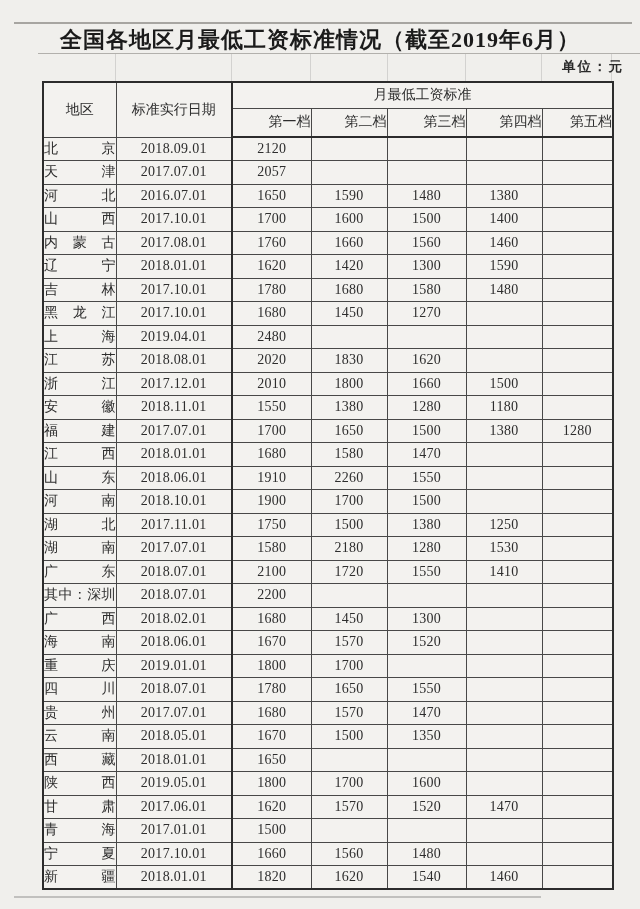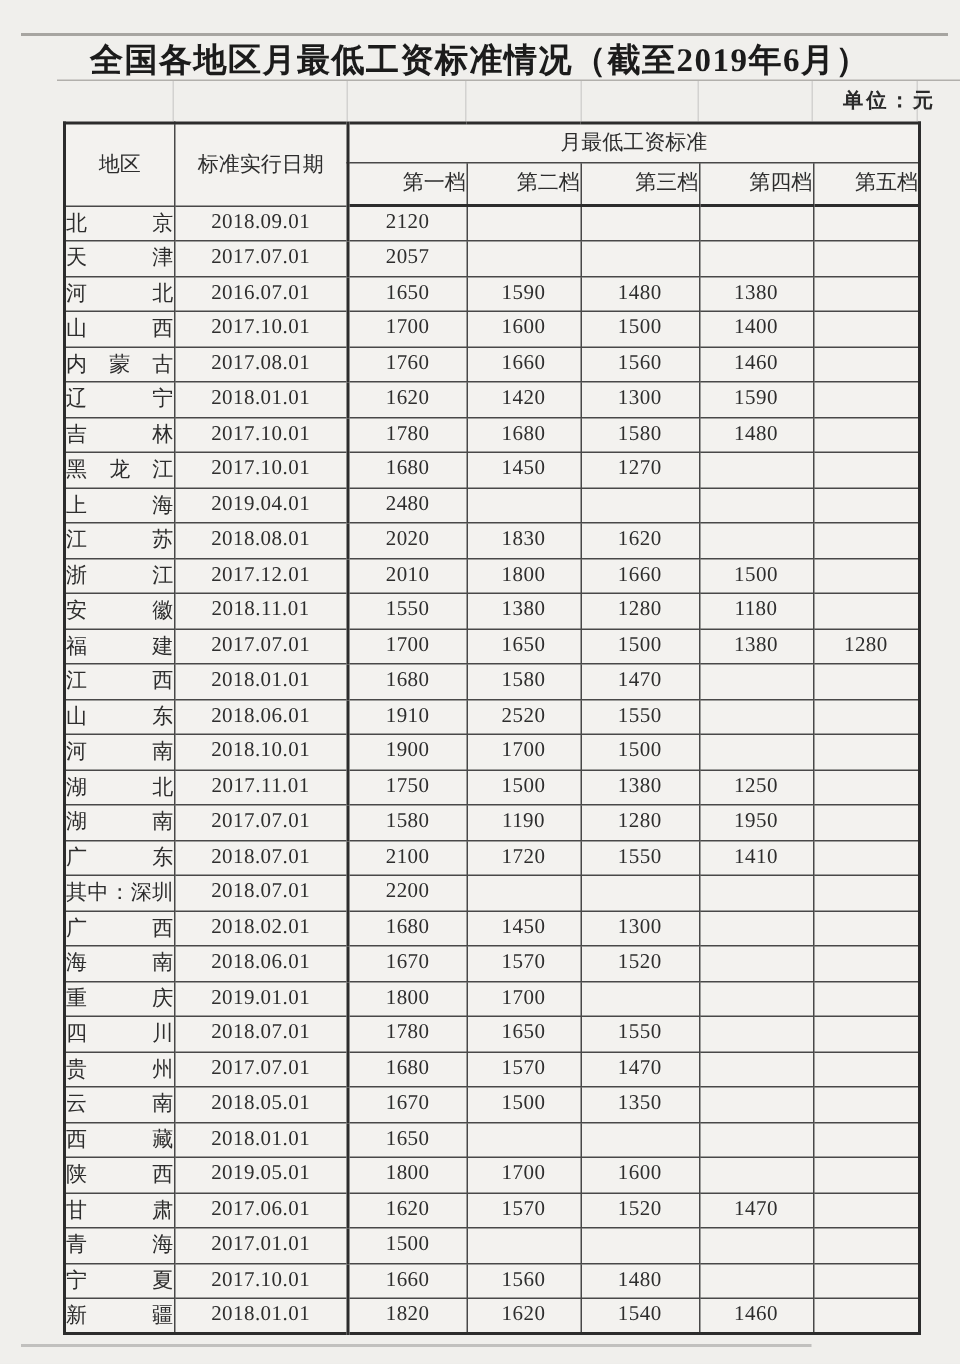--- a/index.html
+++ b/index.html
@@ -240,21 +240,21 @@
           <td class="num">1680</td>
           <td class="num">1580</td>
           <td class="num">1470</td>
           <td class="num"></td>
           <td class="num"></td>
         </tr>
         <tr>
           <td class="region">山东</td>
           <td class="date sep-r">2018.06.01</td>
           <td class="num">1910</td>
-          <td class="num">2520</td>
+          <td class="num">2260</td>
           <td class="num">1550</td>
           <td class="num"></td>
           <td class="num"></td>
         </tr>
         <tr>
           <td class="region">河南</td>
           <td class="date sep-r">2018.10.01</td>
           <td class="num">1900</td>
           <td class="num">1700</td>
           <td class="num">1500</td>
@@ -267,23 +267,23 @@
           <td class="num">1750</td>
           <td class="num">1500</td>
           <td class="num">1380</td>
           <td class="num">1250</td>
           <td class="num"></td>
         </tr>
         <tr>
           <td class="region">湖南</td>
           <td class="date sep-r">2017.07.01</td>
           <td class="num">1580</td>
-          <td class="num">1190</td>
+          <td class="num">2180</td>
           <td class="num">1280</td>
-          <td class="num">1950</td>
+          <td class="num">1530</td>
           <td class="num"></td>
         </tr>
         <tr>
           <td class="region">广东</td>
           <td class="date sep-r">2018.07.01</td>
           <td class="num">2100</td>
           <td class="num">1720</td>
           <td class="num">1550</td>
           <td class="num">1410</td>
           <td class="num"></td>

